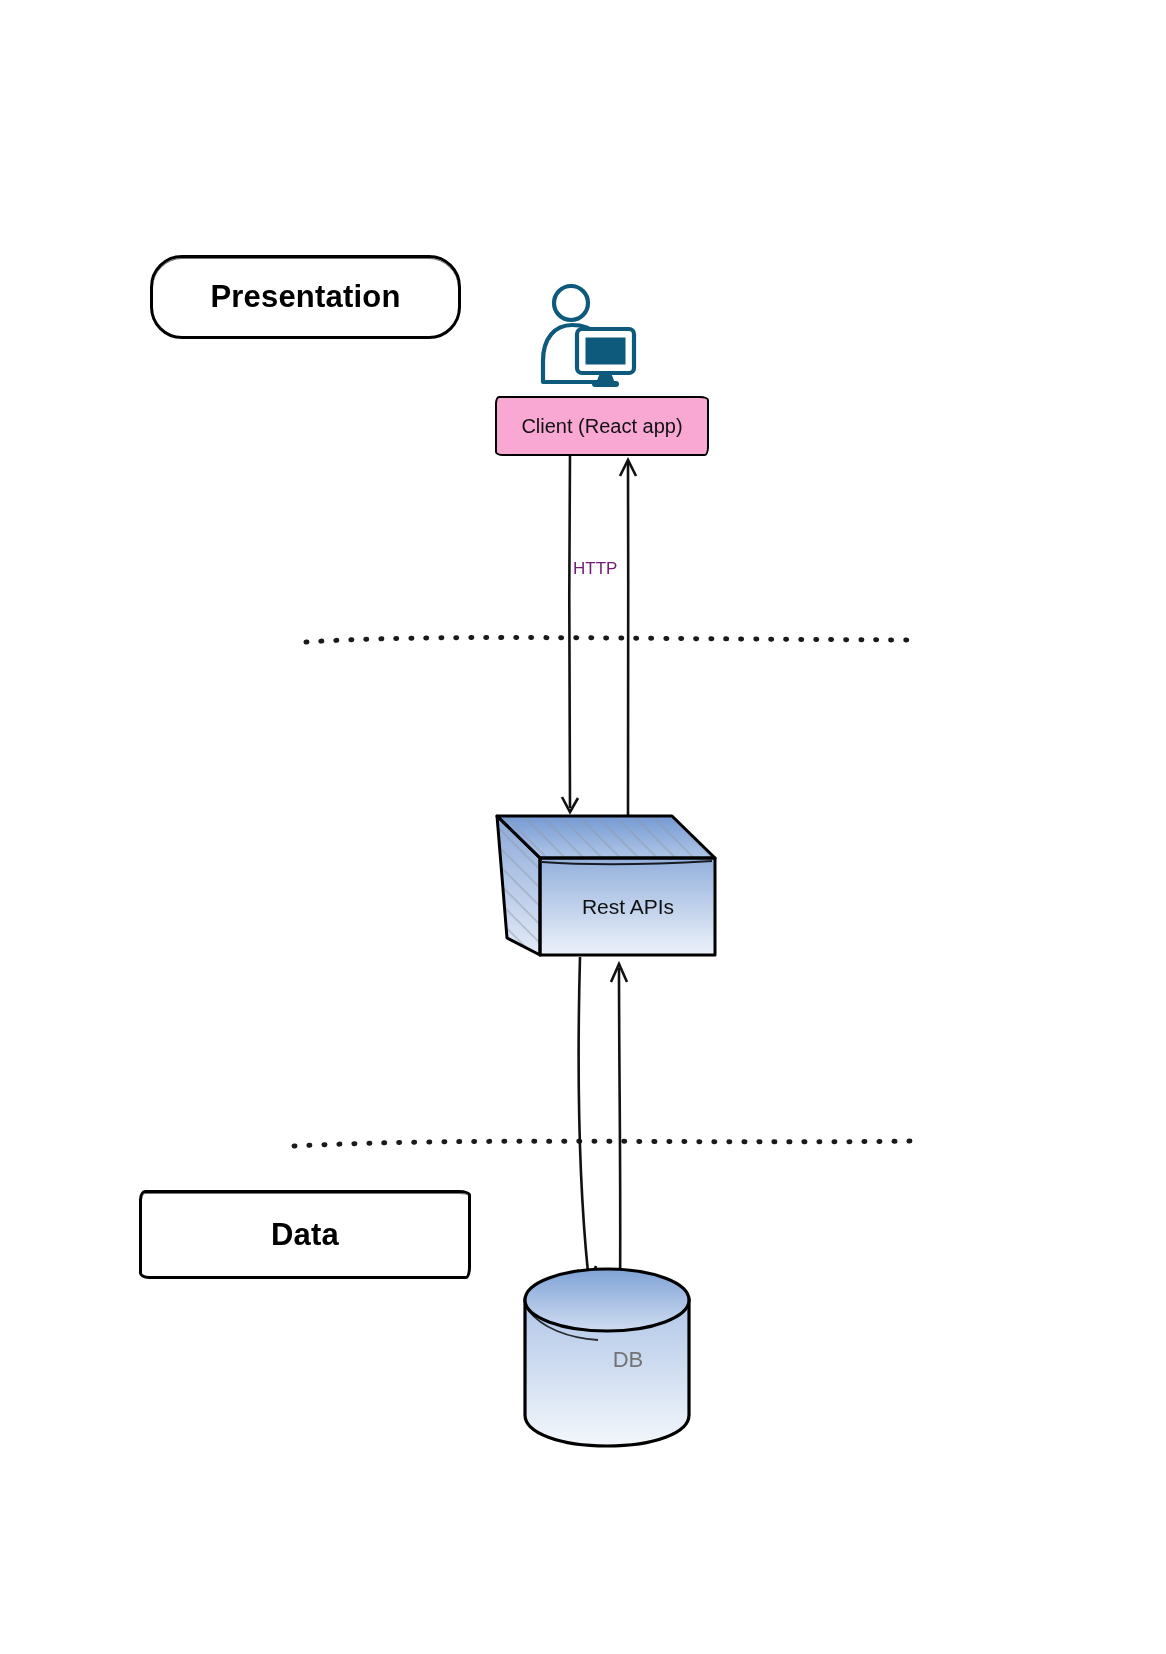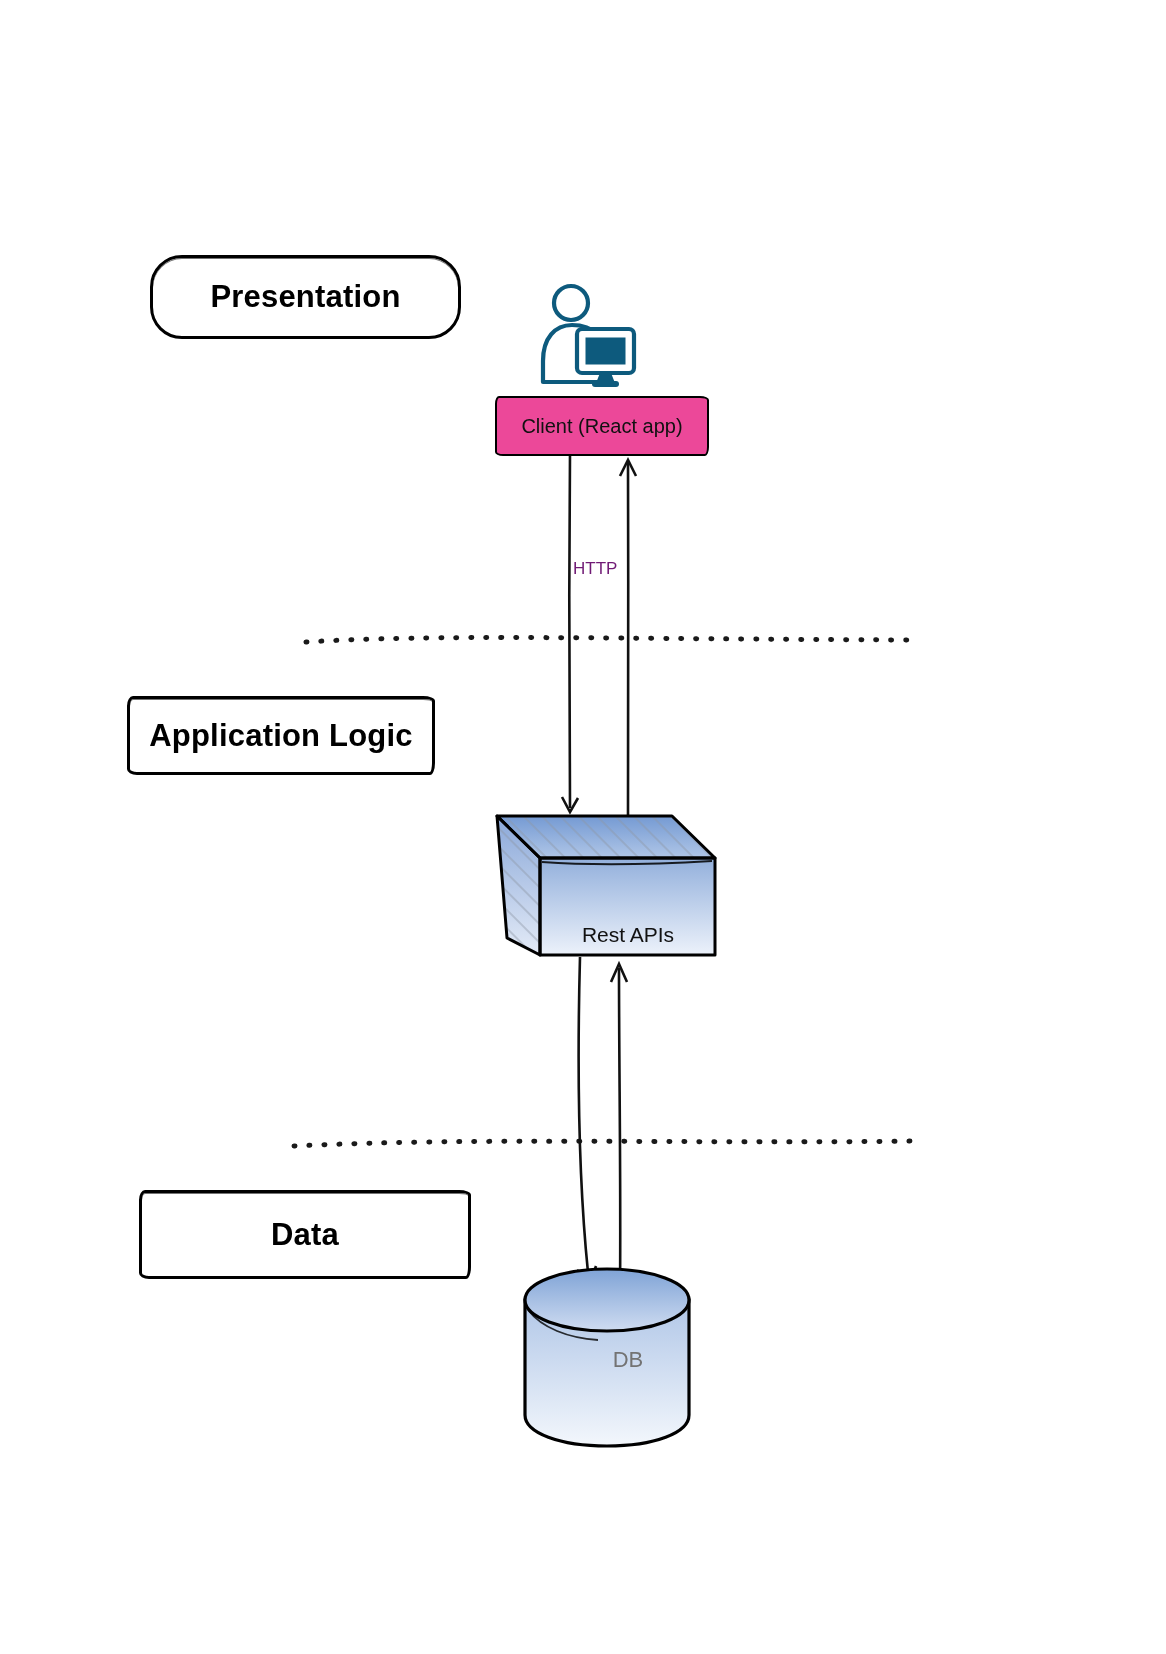--- a/index.html
+++ b/index.html
@@ -26,38 +26,38 @@
     
     border-radius: 6px 12px 5px 10px / 10px 5px 12px 6px;
     box-shadow: 0 1px 0 rgba(0,0,0,0.55) inset;
   }
   .lbox--presentation { left: 150px; top: 255px; width: 305px; height: 78px; border-radius: 32px; }
   .lbox--applogic     { left: 127px; top: 696px; width: 302px; height: 73px; }
   .lbox--data         { left: 139px; top: 1190px; width: 326px; height: 83px; }
   .nodebox {
     position: absolute;
     border: 2.5px solid #000;
-    background: #ec4899;
+    background: #f9a8d4;
     display: flex;
     align-items: center;
     justify-content: center;
     color: #111;
     font-size: 20px;
     font-weight: normal;
     border-radius: 4px 9px 4px 8px / 8px 4px 9px 4px;
   }
   .nodebox--client { left: 495px; top: 396px; width: 210px; height: 56px; }
   .floating-label {
     position: absolute;
     color: #701a75;
     white-space: nowrap;
   }
   .label--http { left: 573px; top: 559px; font-size: 17px; }
   .label--restapis {
-    left: 540px; top: 923px; width: 176px;
+    left: 540px; top: 895px; width: 176px;
     text-align: center; font-size: 21px; color: #111;
   }
   .label--db {
     left: 578px; top: 1347px; width: 100px;
     text-align: center; font-size: 22px; color: #737373;
   }
 </style>
 </head>
 <body>
 
@@ -135,23 +135,20 @@
     <g>
       <path d="M525,1300 L525,1415 C525,1433 560,1446 607,1446 C654,1446 689,1433 689,1415 L689,1300 Z" fill="url(#gCyl)" stroke="#000" stroke-width="3.2"></path>
       <ellipse cx="607" cy="1300" rx="82" ry="31" fill="url(#gEllipse)" stroke="#000" stroke-width="3.2"></ellipse>
       <path d="M528,1310 C542,1328 568,1338 598,1340" fill="none" stroke="#000" stroke-width="1.8" opacity="0.8"></path>
     </g>
   </svg>
 
   <div class="lbox lbox--presentation">
     <span>Presentation</span>
   </div>
-  <div class="lbox lbox--applogic">
-    <span>Application Logic</span>
-  </div>
   <div class="lbox lbox--data">
     <span>Data</span>
   </div>
 
   <div class="nodebox nodebox--client">
     <span>Client (React app)</span>
   </div>
   <div class="floating-label label--http">HTTP</div>
   <div class="floating-label label--restapis">Rest APIs</div>
   <div class="floating-label label--db">DB</div>

